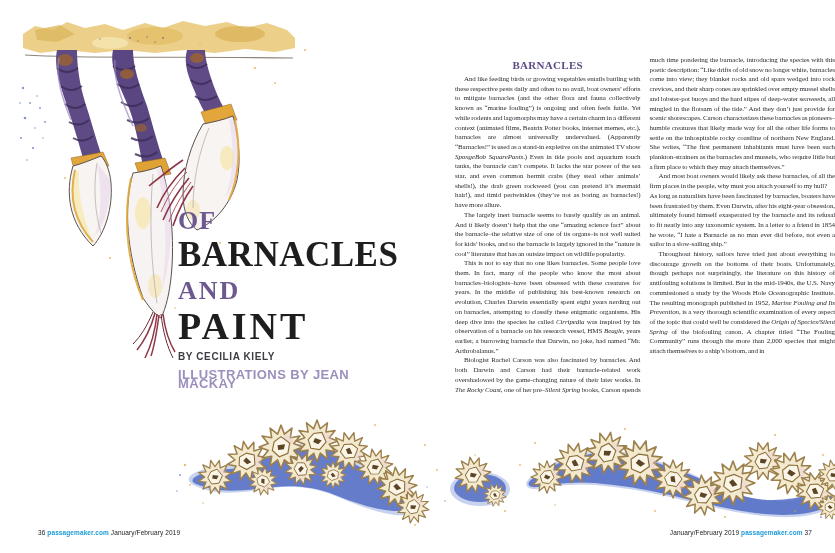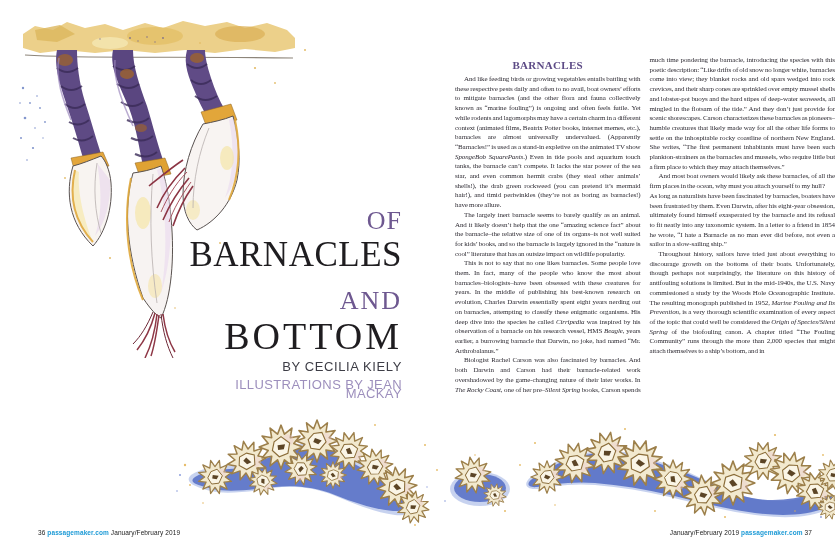--- a/index.html
+++ b/index.html
@@ -3,27 +3,27 @@
 <meta charset="utf-8">
 <style>
   html,body{margin:0;padding:0;background:#ffffff;}
   .spread{position:relative;width:835px;height:553px;background:#fff;overflow:hidden;
           outline:1px solid #e3e3e3;font-family:"Liberation Serif", serif;}
   svg{display:block;}
   .illo-top{position:absolute;left:5px;top:8px;width:400px;height:350px;}
   .illo-bottom{position:absolute;left:175px;top:415px;width:660px;height:130px;}
 
   
-  .title-block{position:absolute;left:178px;top:208px;width:224px;text-align:right;color:#1f1d20;}
+  .title-block{position:absolute;left:178px;top:208px;width:224px;text-align:left;color:#1f1d20;font-weight:bold;}
   .t-of{font-size:26px;line-height:26px;color:#6e5890;letter-spacing:1px;}
   .t-barnacles{font-size:35px;line-height:36px;margin-top:3px;letter-spacing:.5px;}
-  .t-and{font-size:26px;line-height:27px;margin-top:14px;color:#6e5890;letter-spacing:2px;}
+  .t-and{font-size:26px;line-height:27px;margin-top:4px;color:#6e5890;letter-spacing:2px;}
   .t-bottom{font-size:37px;line-height:37px;margin-top:4px;letter-spacing:1px;}
   .t-paint{font-size:38px;line-height:38px;margin-top:3px;letter-spacing:3px;}
-  .byline{font-family:"Liberation Sans",sans-serif;font-size:13px;line-height:12px;
+  .byline{font-family:"Liberation Sans",sans-serif;font-size:10px;line-height:12px;
           color:#3d3d46;margin-top:6px;letter-spacing:.6px;}
   .credit{font-family:"Liberation Sans",sans-serif;font-size:13px;line-height:9px;
           color:#9d8fbd;letter-spacing:.4px;margin-top:7px;}
 
   
   .article{position:absolute;left:455px;top:56px;width:380px;height:348px;
            column-count:2;column-gap:9px;column-fill:auto;
            font-size:7px;line-height:9.7px;text-align:justify;color:#2e2b33;
            letter-spacing:-0.1px;word-spacing:-0.4px;overflow:hidden;}
   .article .col-heading{text-align:center;color:#5d4b86;font-weight:bold;font-size:11px;
@@ -161,32 +161,32 @@
         <circle cx="105" cy="250" r="1.0"></circle>
       <circle cx="215" cy="235" r="0.9"></circle>
         <circle cx="170" cy="300" r="0.8"></circle>
     </g>
   </svg>
 
   <div class="title-block">
     <div class="t-of">OF</div>
     <div class="t-barnacles">BARNACLES</div>
     <div class="t-and">AND</div>
-    <div class="t-paint">BOTTOM</div>
+    <div class="t-paint">PAINT</div>
     <div class="byline">BY CECILIA KIELY</div>
     <div class="credit">ILLUSTRATIONS BY JEAN MACKAY</div>
   </div>
 
   <div class="article">
       <div class="col-heading">BARNACLES</div>
       <p><span>And like feeding birds or growing vegetables entails battling with these respective pests daily and often to no avail, boat owners’ efforts to mitigate barnacles (and the other flora and fauna collectively known as “marine fouling”) is ongoing and often feels futile. Yet while rodents and lagomorphs may have a certain charm in a different context (animated films, Beatrix Potter books, internet memes, etc.), barnacles are almost universally undervalued. (Apparently “Barnacles!” is used as a stand-in expletive on the animated TV show </span><i>SpongeBob SquarePants</i><span>.) Even in tide pools and aquarium touch tanks, the barnacle can’t compete. It lacks the star power of the sea star, and even common hermit crabs (they steal other animals’ shells!), the drab green rockweed (you can pretend it’s mermaid hair!), and timid periwinkles (they’re not as boring as barnacles!) have more allure.</span></p>
       <p><span>The largely inert barnacle seems to barely qualify as an animal. And it likely doesn’t help that the one “amazing science fact” about the barnacle–the relative size of one of its organs–is not well suited for kids’ books, and so the barnacle is largely ignored in the “nature is cool” literature that has an outsize impact on wildlife popularity.</span></p>
       <p><span>This is not to say that no one likes barnacles. Some people love them. In fact, many of the people who know the most about barnacles–biologists–have been obsessed with these creatures for years. In the middle of publishing his best-known research on evolution, Charles Darwin essentially spent eight years nerding out on barnacles, attempting to classify these enigmatic organisms. His deep dive into the species he called </span><i>Cirripedia</i><span> was inspired by his observation of a barnacle on his research vessel, HMS </span><i>Beagle</i><span>, years earlier, a burrowing barnacle that Darwin, no joke, had named “Mr. Arthrobalanus.”</span></p>
       <p><span>Biologist Rachel Carson was also fascinated by barnacles. And both Darwin and Carson had their barnacle-related work overshadowed by the game-changing nature of their later works. In </span><i>The Rocky Coast</i><span>, one of her pre–</span><i>Silent Spring</i><span> books, Carson spends much time pondering the barnacle, introducing the species with this poetic description: “Like drifts of old snow no longer white, barnacles come into view; they blanket rocks and old spars wedged into rock crevices, and their sharp cones are sprinkled over empty mussel shells and lobster-pot buoys and the hard stipes of deep-water seaweeds, all mingled in the flotsam of the tide.” And they don’t just provide for scenic shorescapes. Carson characterizes these barnacles as pioneers–humble creatures that likely made way for all the other life forms to settle on the inhospitable rocky coastline of northern New England. She writes, “The first permanent inhabitants must have been such plankton-strainers as the barnacles and mussels, who require little but a firm place to which they may attach themselves.”</span></p>
-      <p><span>And most boat owners would likely ask these barnacles, of all the firm places in the ocean, why must you attach yourself to my hull?</span></p>
+      <p><span>And most boat owners would likely ask these barnacles, of all the firm places in the people, why must you attach yourself to my hull?</span></p>
       <p class="first"><span>As long as naturalists have been fascinated by barnacles, boaters have been frustrated by them. Even Darwin, after his eight-year obsession, ultimately found himself exasperated by the barnacle and its refusal to fit neatly into any taxonomic system. In a letter to a friend in 1854 he wrote, “I hate a Barnacle as no man ever did before, not even a sailor in a slow-sailing ship.”</span></p>
       <p><span>Throughout history, sailors have tried just about everything to discourage growth on the bottoms of their boats. Unfortunately, though perhaps not surprisingly, the literature on this history of antifouling solutions is limited. But in the mid-1940s, the U.S. Navy commissioned a study by the Woods Hole Oceanographic Institute. The resulting monograph published in 1952, </span><i>Marine Fouling and Its Prevention</i><span>, is a very thorough scientific examination of every aspect of the topic that could well be considered the </span><i>Origin of Species/Silent Spring</i><span> of the biofouling canon. A chapter titled “The Fouling Community” runs through the more than 2,000 species that might attach themselves to a ship’s bottom, and in</span></p>
     </div>
 
   <svg class="illo-bottom" viewBox="0 0 660 130" aria-hidden="true">
     <defs>
       <g id="barn">
         <path d="M39,20 L31.1,23 L36.5,29.5 L28.1,28.1 L29.5,36.5 L23,31.1 L20,39 L17,31.1 L10.5,36.5 L11.9,28.1 L3.5,29.5 L8.9,23 L1,20 L8.9,17 L3.5,10.5 L11.9,11.9 L10.5,3.5 L17,8.9 L20,1 L23,8.9 L29.5,3.5 L28.1,11.9 L36.5,10.5 L31.1,17 Z" fill="#f2e9ce" stroke="#9c7f4a" stroke-width="1.4" stroke-linejoin="round"></path>
         <circle cx="26" cy="14" r="5" fill="#ecc8d4" opacity="0.35"></circle>
         <path d="M20,11 L27.5,16.5 L26,25.5 L18.5,28.5 L12.5,23 L14,15.5 Z" fill="#faf5e6" stroke="#8a6c38" stroke-width="1"></path>

